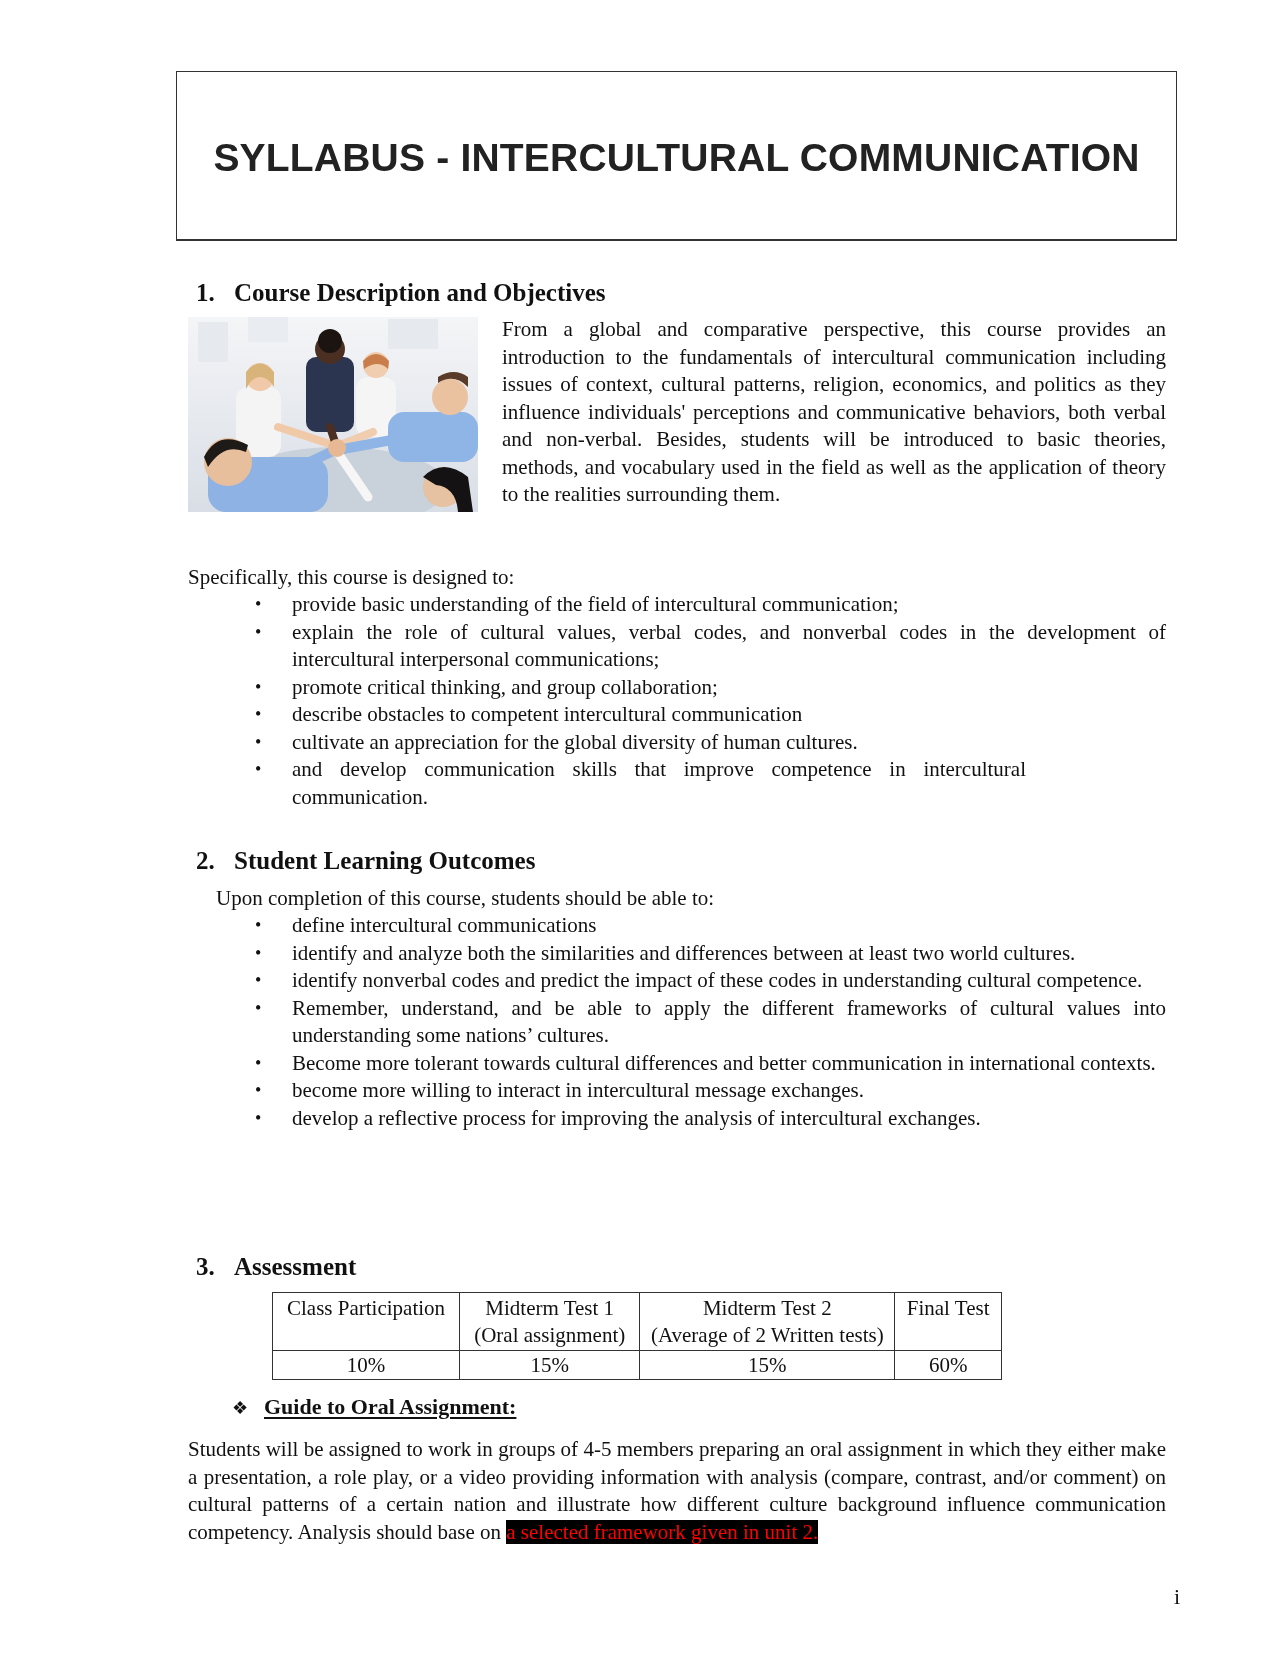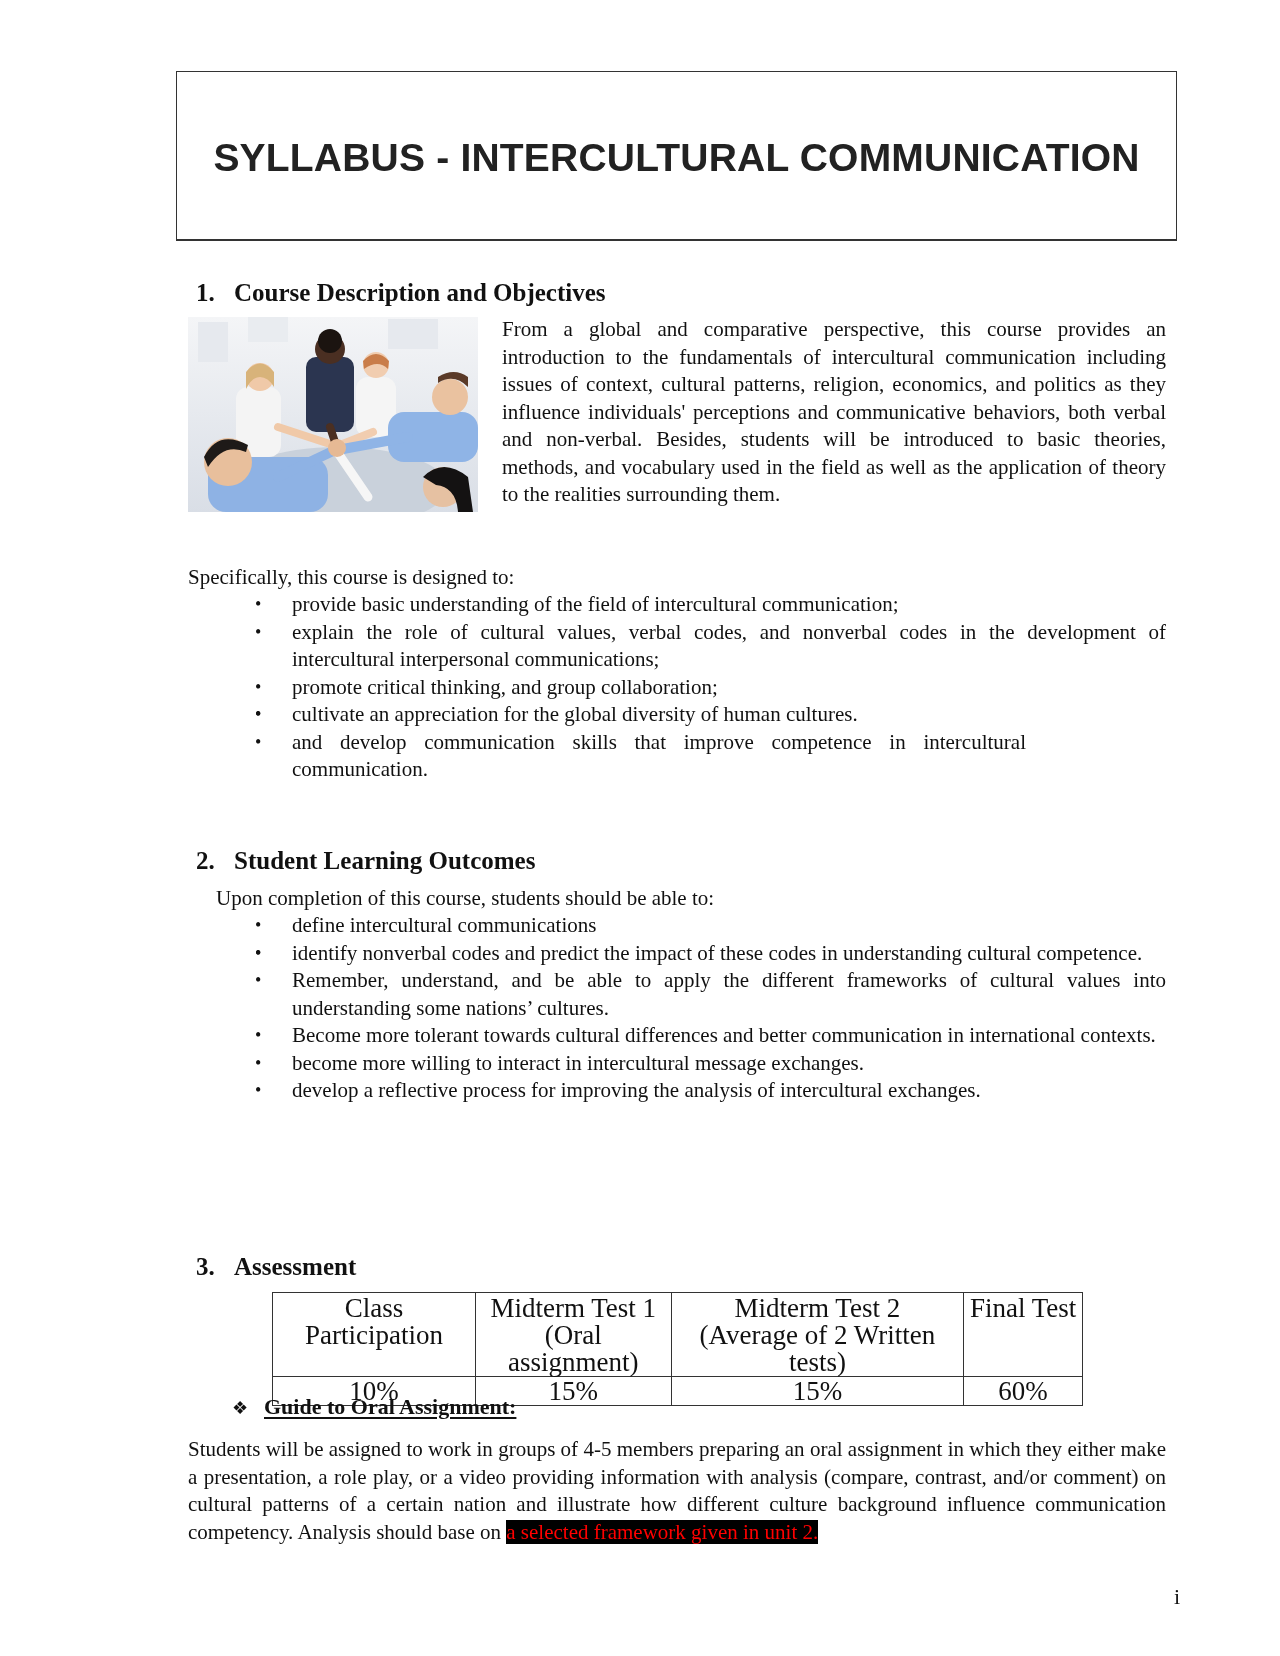--- a/index.html
+++ b/index.html
@@ -89,23 +89,23 @@
     position: absolute;
     left: -37px;
     top: 0;
     font-size: 18px;
   }
 
   
   table.assess {
     position: absolute;
     left: 272px; top: 1292px;
-    width: 811px;
+    width: 730px;
     border-collapse: collapse;
-    font-size: 27px;
+    font-size: 21px;
     line-height: 27px;
   }
   table.assess td {
     border: 1.3px solid #333;
     padding: 0 4px;
     vertical-align: top;
     text-align: center;
   }
   table.assess tr.head td { height: 55px; padding-top: 2px; }
   table.assess tr.vals td { height: 28px; vertical-align: middle; }
@@ -206,34 +206,34 @@
 </div>
 
 <p class="abs body-text intro-para" style="margin:0;">From a global and comparative perspective, this course provides an introduction to the fundamentals of intercultural communication including issues of context, cultural patterns, religion, economics, and politics as they influence individuals' perceptions and communicative behaviors, both verbal and non-verbal. Besides, students will be introduced to basic theories, methods, and vocabulary used in the field as well as the application of theory to the realities surrounding them.</p>
 
 <div class="abs body-text lead" style="left:188px; top:564px;">Specifically, this course is designed to:</div>
 
 <ul class="bullets body-text" style="left:292px; top:591px; width:874px;">
   <li><span class="dot">•</span><span>provide basic understanding of the field of intercultural communication;</span></li>
   <li><span class="dot">•</span><span>explain the role of cultural values, verbal codes, and nonverbal codes in the development of intercultural interpersonal communications;</span></li>
   <li><span class="dot">•</span><span>promote critical thinking, and group collaboration;</span></li>
-  <li><span class="dot">•</span></li>
+  <li><span class="dot">•</span><span>describe obstacles to competent intercultural communication</span></li>
   <li><span class="dot">•</span><span>cultivate an appreciation for the global diversity of human cultures.</span></li>
   <li style="padding-right:140px;"><span class="dot">•</span><span>and develop communication skills that improve competence in intercultural communication.</span></li>
 </ul>
 
 <h2 class="sec" style="left:188px; top:838px;">
   <span class="num">2.</span><span>Student Learning Outcomes</span>
 </h2>
 
 <div class="abs body-text lead" style="left:216px; top:885px;">Upon completion of this course, students should be able to:</div>
 
 <ul class="bullets body-text" style="left:292px; top:912px; width:874px;">
   <li><span class="dot">•</span><span>define intercultural communications</span></li>
-  <li><span class="dot">•</span></li>
+  <li><span class="dot">•</span><span>identify and analyze both the similarities and differences between at least two world cultures.</span></li>
   <li><span class="dot">•</span><span>identify nonverbal codes and predict the impact of these codes in understanding cultural competence.</span></li>
   <li><span class="dot">•</span><span>Remember, understand, and be able to apply the different frameworks of cultural values into understanding some nations’ cultures.</span></li>
   <li><span class="dot">•</span><span>Become more tolerant towards cultural differences and better communication in international contexts.</span></li>
   <li><span class="dot">•</span><span>become more willing to interact in intercultural message exchanges.</span></li>
   <li><span class="dot">•</span><span>develop a reflective process for improving the analysis of intercultural exchanges.</span></li>
 </ul>
 
 <h2 class="sec" style="left:188px; top:1244px;">
   <span class="num">3.</span><span>Assessment</span>
 </h2>

